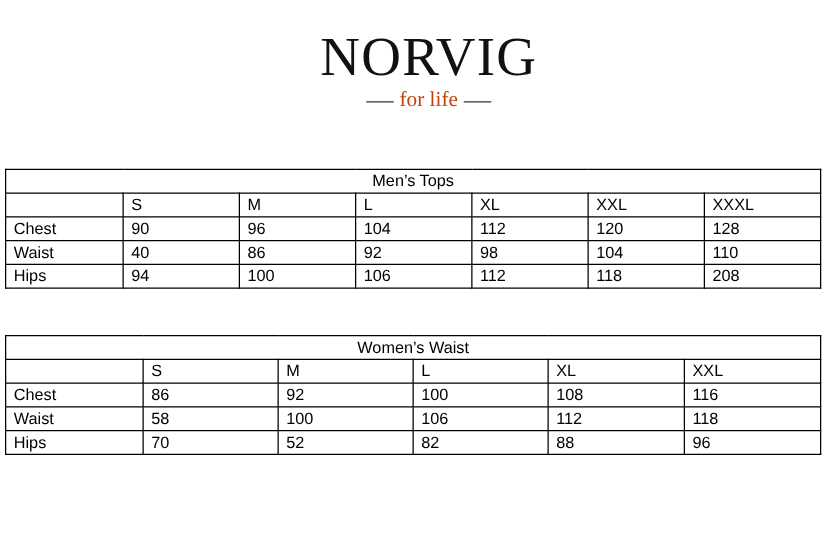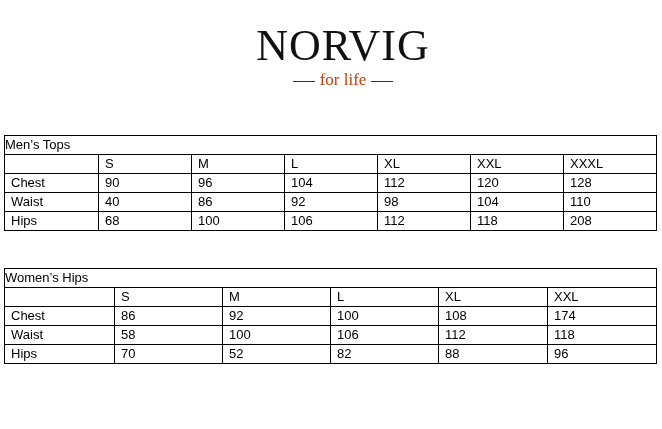--- a/index.html
+++ b/index.html
@@ -9,21 +9,21 @@
   .brand-name { font-family: "Liberation Serif", "DejaVu Serif", serif; font-size: 44px;
                 line-height: 48px; letter-spacing: 1px; color: #111; }
   .brand-tag { font-family: "Liberation Serif", "DejaVu Serif", serif; font-size: 17px;
                line-height: 20px; color: #c2410c; margin-top: 0px; }
   .brand-tag .dash { display: inline-block; width: 22px; height: 1px; background: #333;
                      vertical-align: middle; margin: 0 5px; }
   table.size { position: absolute; left: 4px; width: 652px; border-collapse: collapse;
                table-layout: fixed; font-size: 13px; }
   table.size td { border: 1px solid #000; height: 18px; padding: 0 0 0 6px;
                   line-height: 18px; white-space: nowrap; }
-  table.size td.title { text-align: left; padding: 0; }
+  table.size td.title { text-align: center; padding: 0; }
   #mens { top: 135px; }
   #womens { top: 268px; }
 </style>
 </head>
 <body>
 
 <div class="brand">
   <div class="brand-name">NORVIG</div>
   <div class="brand-tag">
     <span class="dash"></span><span>for life</span><span class="dash"></span>
@@ -66,58 +66,58 @@
     <td>Waist</td>
     <td>40</td>
     <td>86</td>
     <td>92</td>
     <td>98</td>
     <td>104</td>
     <td>110</td>
   </tr>
   <tr>
     <td>Hips</td>
-    <td>68</td>
+    <td>94</td>
     <td>100</td>
     <td>106</td>
     <td>112</td>
     <td>118</td>
     <td>208</td>
   </tr>
 </tbody>
   </table>
 
 <table class="size" id="womens">
   <colgroup>
     <col style="width:110px">
       <col style="width:108px">
       <col style="width:108px">
       <col style="width:108px">
       <col style="width:109px">
       <col style="width:109px">
   </colgroup>
   <tbody>
       <tr>
-    <td class="title" colspan="6">Women’s Hips</td>
+    <td class="title" colspan="6">Women’s Waist</td>
   </tr>
   <tr>
     <td></td>
     <td>S</td>
     <td>M</td>
     <td>L</td>
     <td>XL</td>
     <td>XXL</td>
   </tr>
   <tr>
     <td>Chest</td>
     <td>86</td>
     <td>92</td>
     <td>100</td>
     <td>108</td>
-    <td>174</td>
+    <td>116</td>
   </tr>
   <tr>
     <td>Waist</td>
     <td>58</td>
     <td>100</td>
     <td>106</td>
     <td>112</td>
     <td>118</td>
   </tr>
   <tr>

